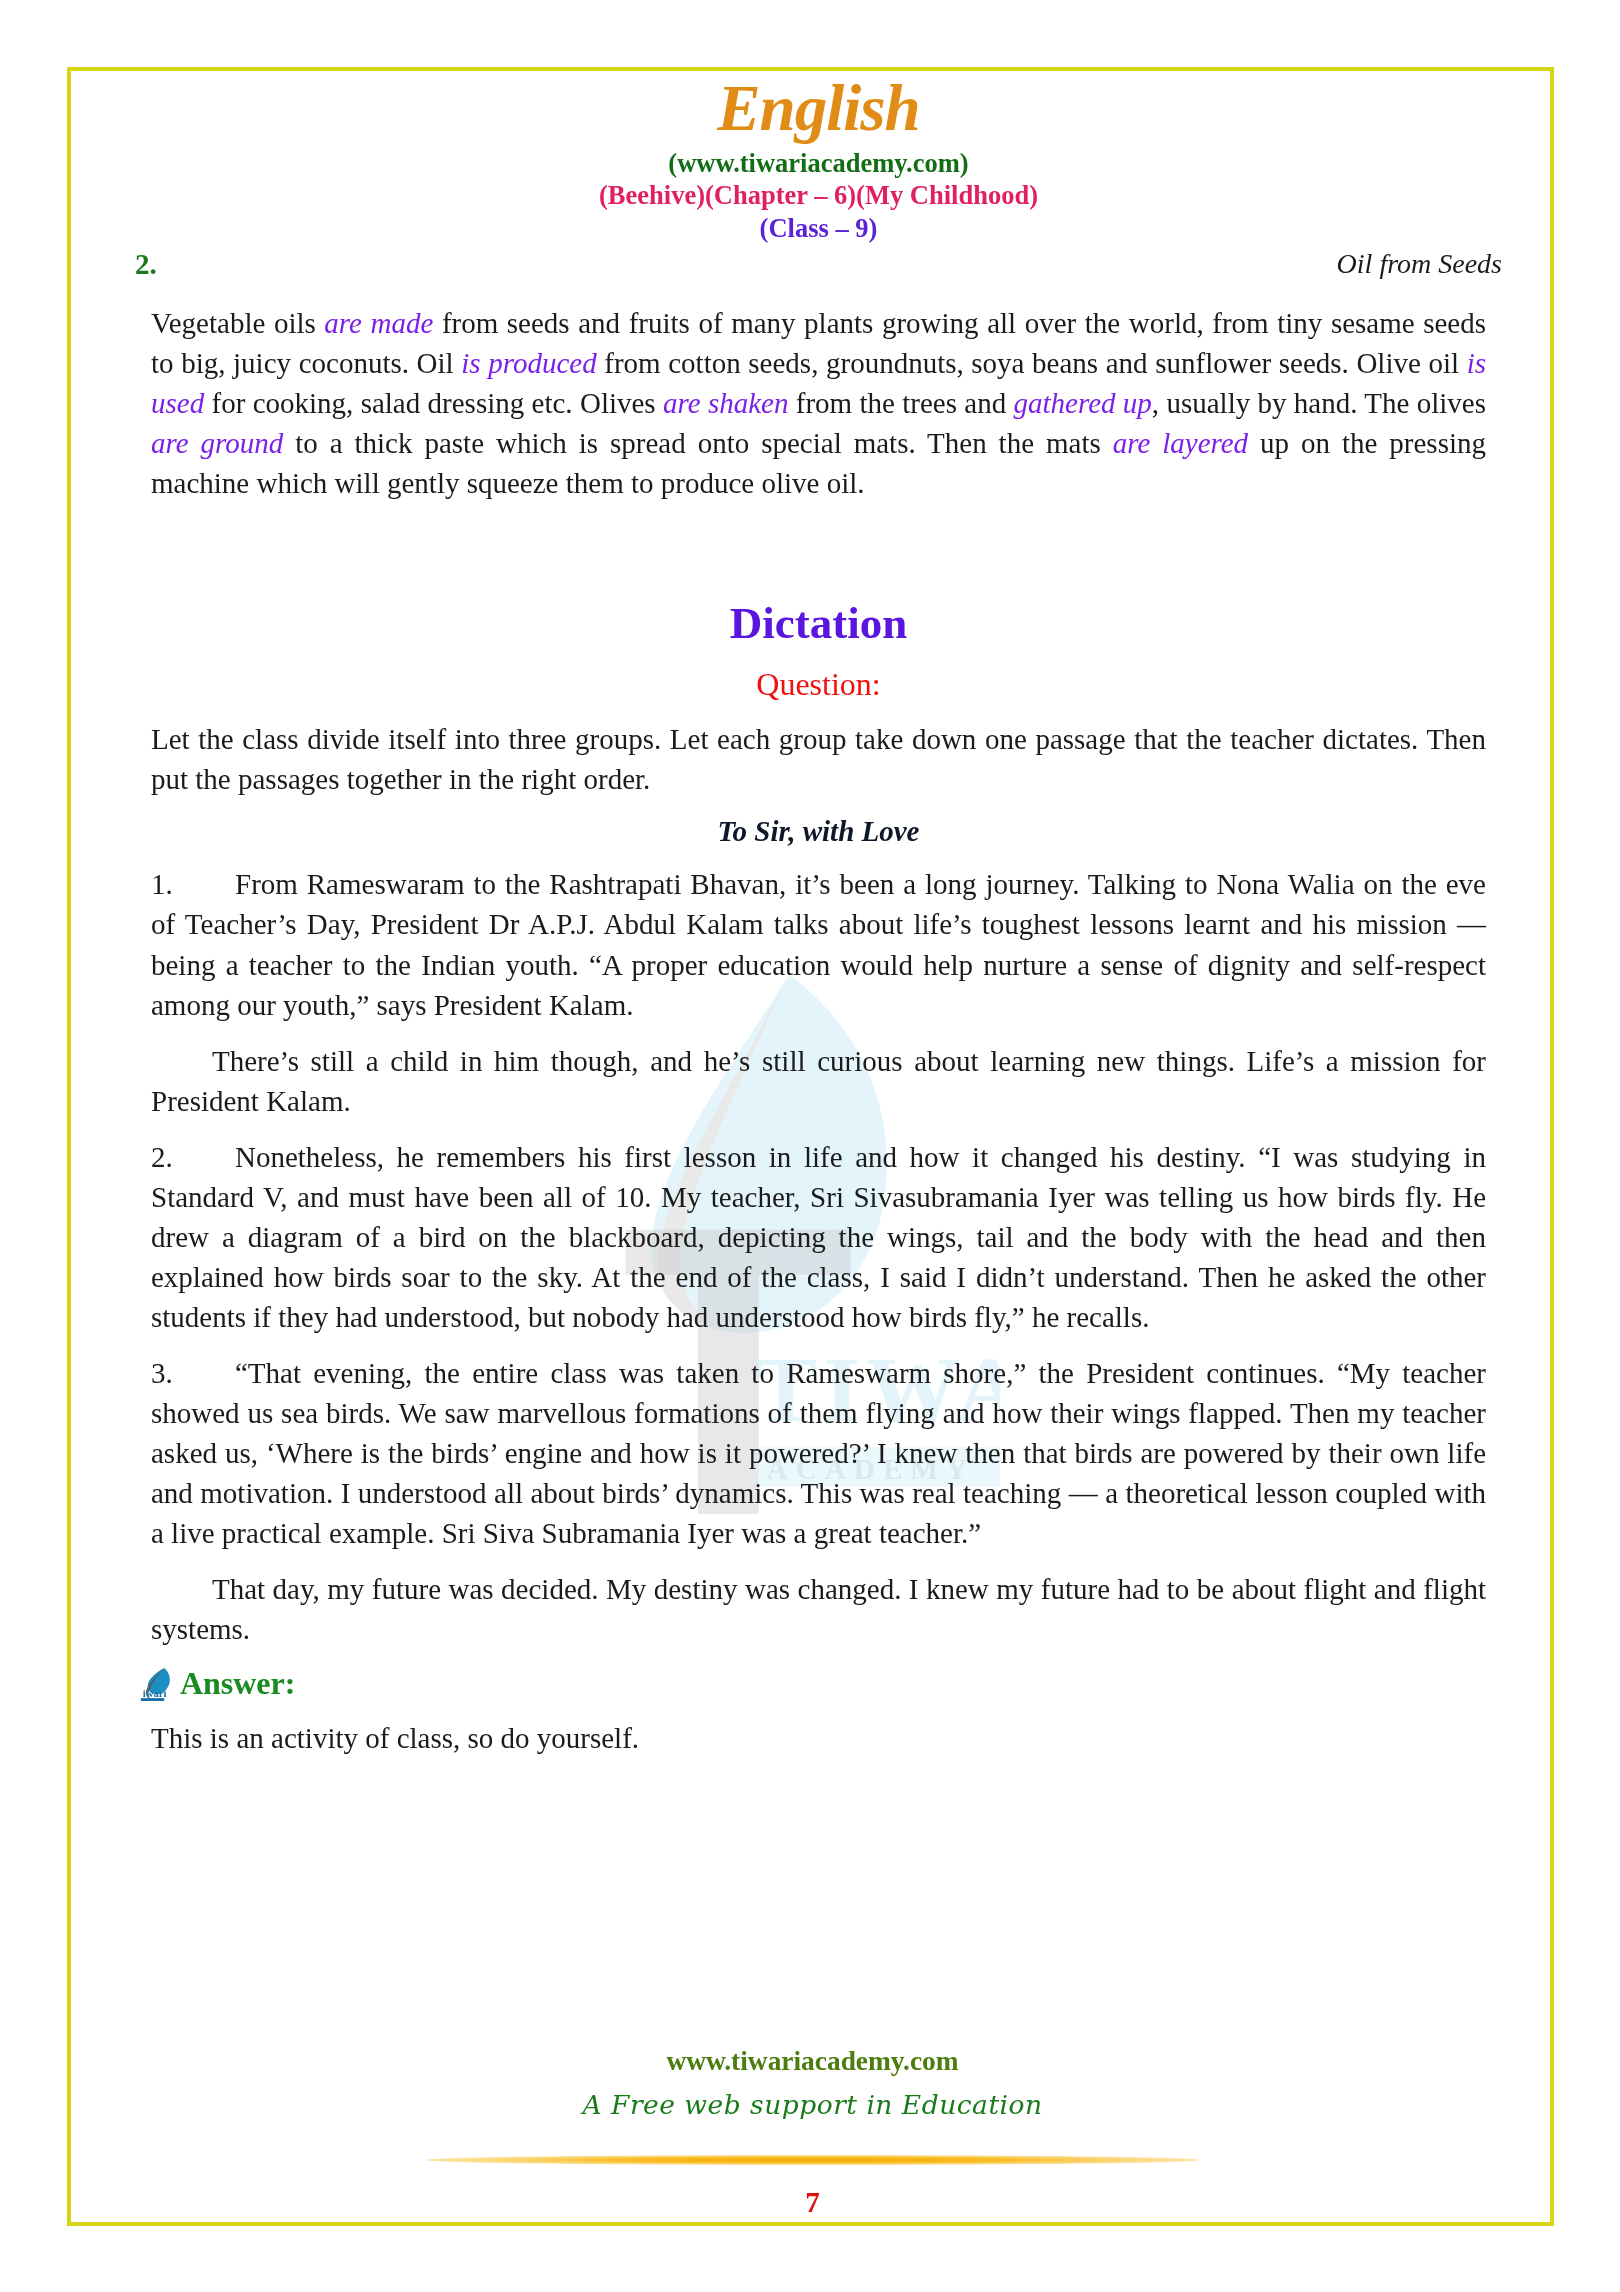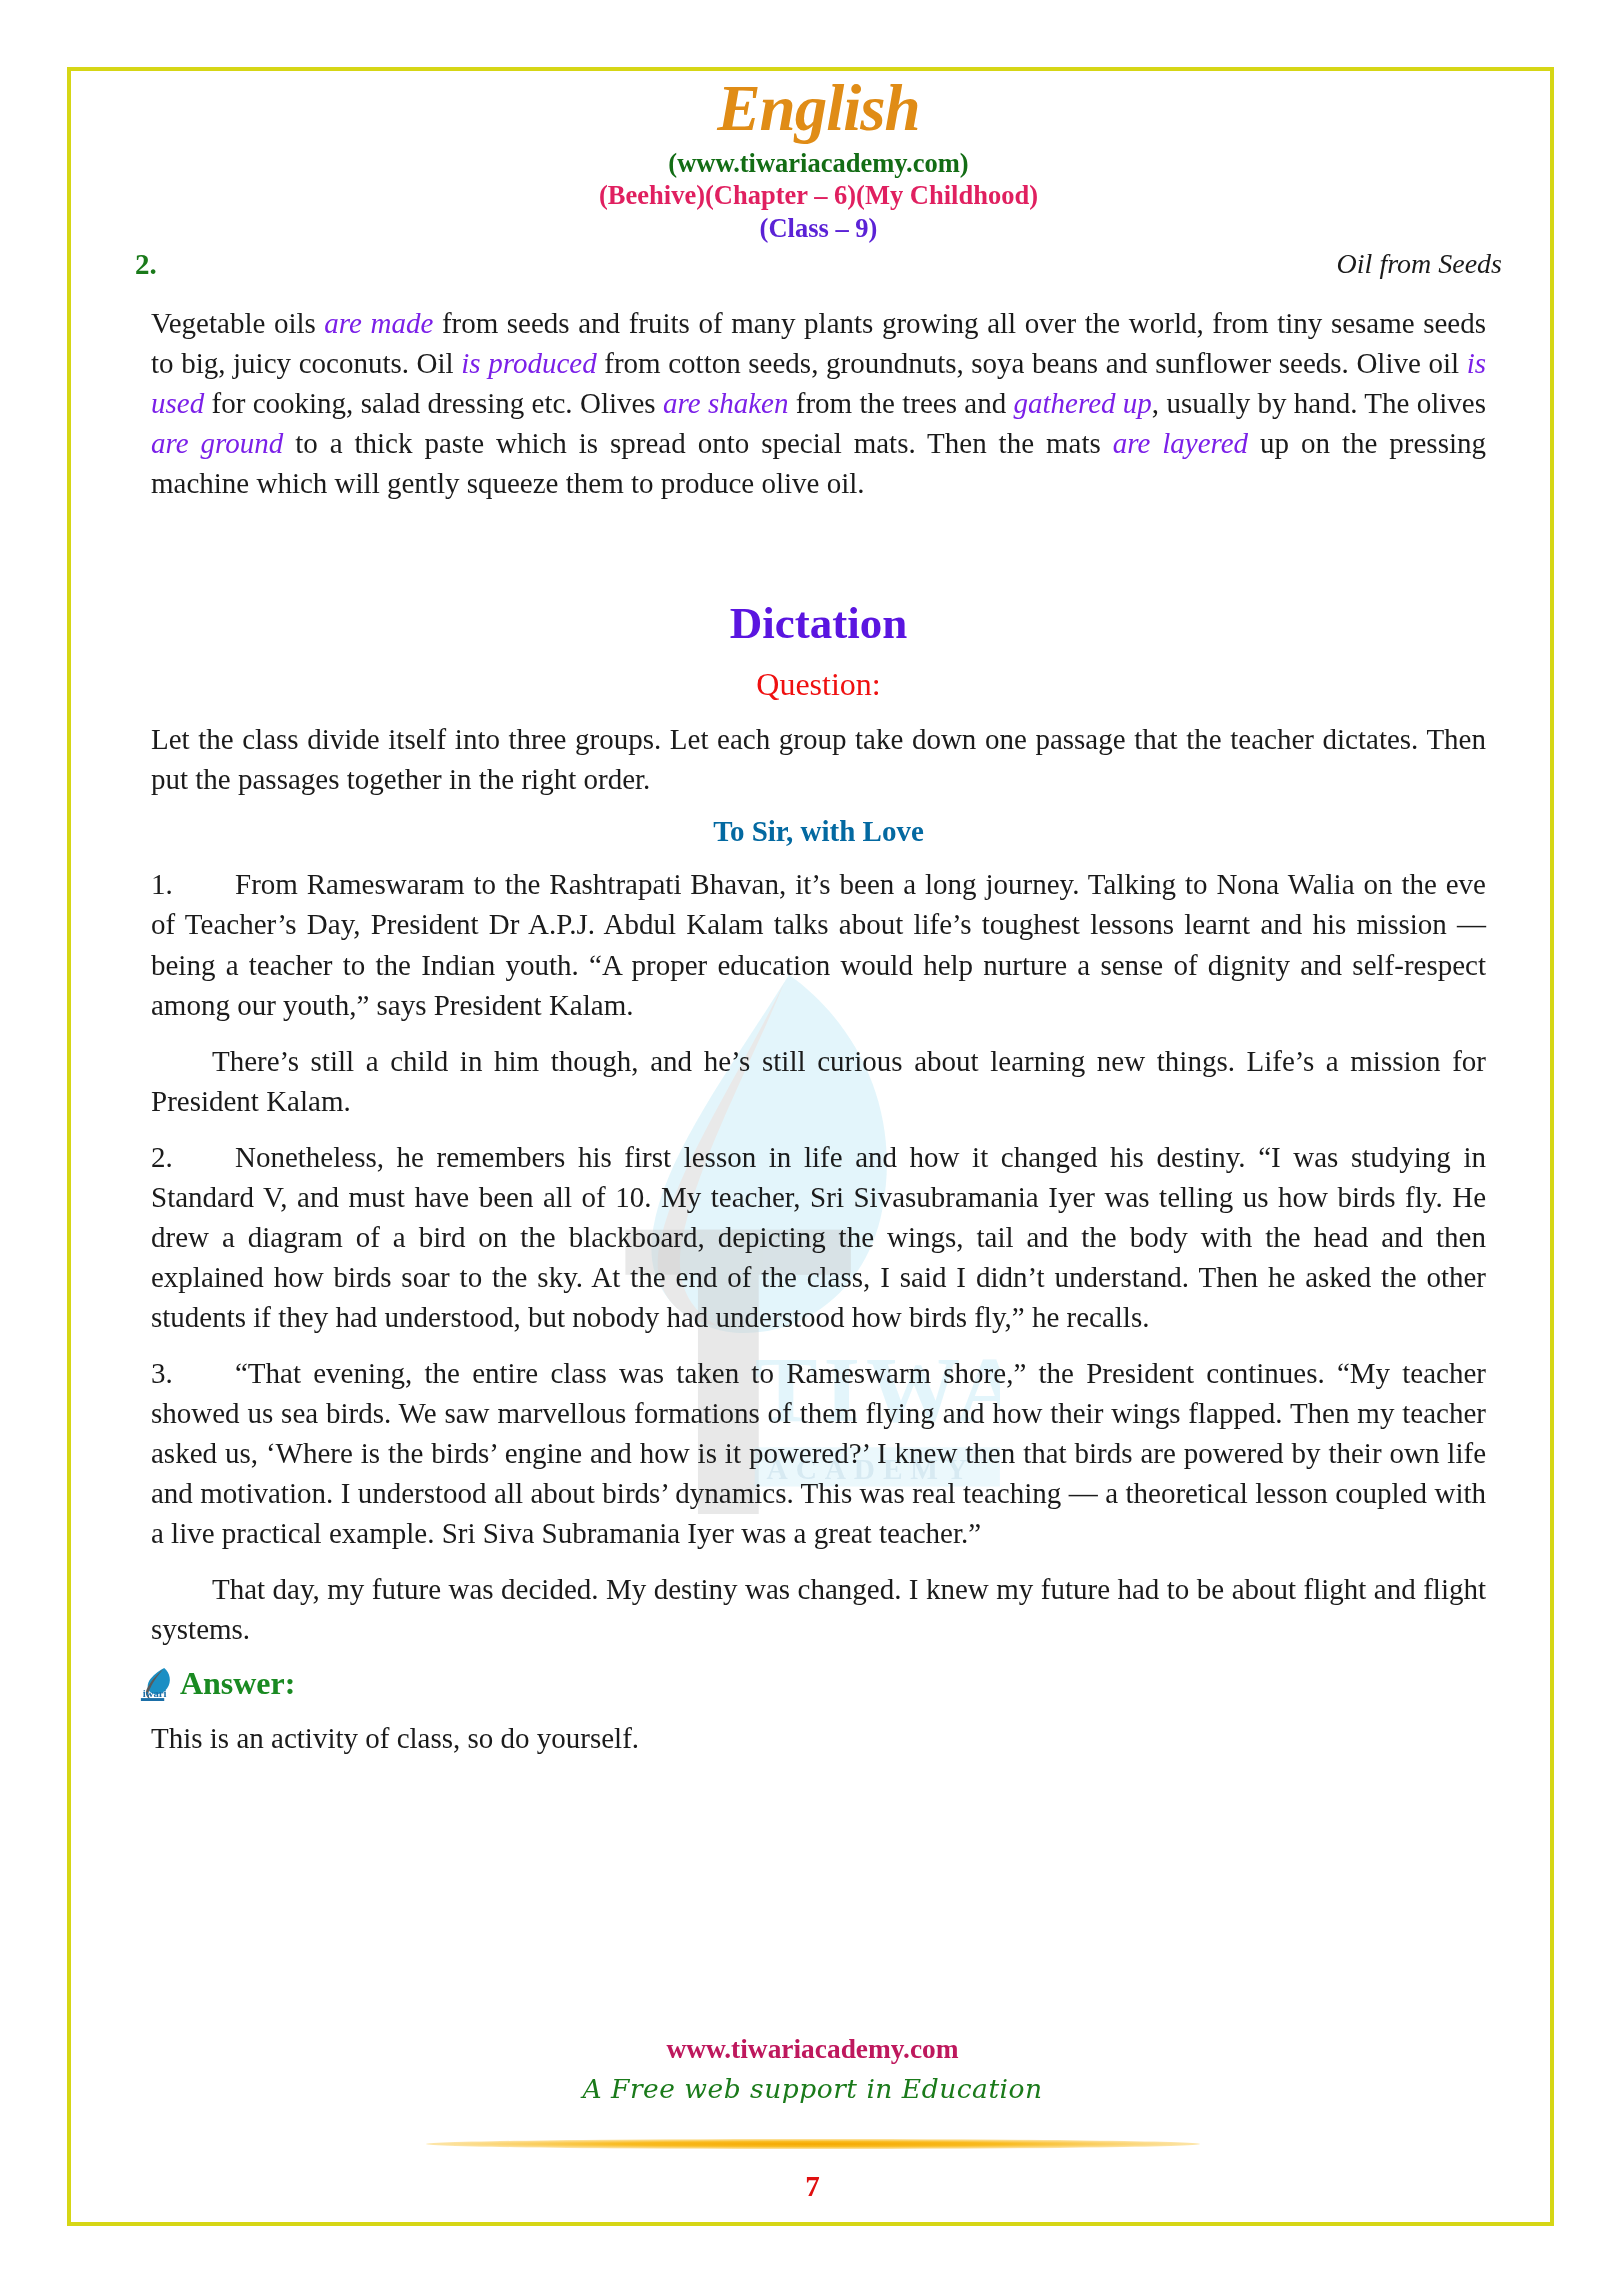--- a/index.html
+++ b/index.html
@@ -90,22 +90,23 @@
     hyphens: none;
   }
   .para.nojust { text-align: left; }
   .pv { color: #7b20e8; font-style: italic; }
   .indent { display: inline-block; width: 61px; }
   .numcell { display: inline-block; width: 84px; }
 
   .sec-center-bolditalic {
     text-align: center;
     font-weight: bold;
+    font-style: italic;
     font-size: 29px;
-    color: #0369a1;
+    color: #0f172a;
   }
 
   .row-2-title {
     position: relative;
     height: 39px;
     margin-top: 2px;
   }
   .row-2-title .lbl {
     position: absolute; left: 0; top: 0;
     color: #1a7a1a; font-weight: bold; font-size: 29px;
@@ -146,22 +147,22 @@
   
   #footer-block {
     position: absolute;
     left: 129px; top: 2034px;
     width: 1367px;
     text-align: center;
   }
   .f-url {
     font-weight: bold;
     font-size: 27.4px;
-    color: #be185d;
-    margin: 0;
+    color: #4d7c0f;
+    margin: 12px;
   }
   .f-tag {
     font-family: "DejaVu Serif", serif;
     font-style: italic;
     font-size: 26.5px;
     color: #1a7a1a;
     margin: 8px 0 0 0;
     letter-spacing: 0.5px;
   }
   .f-rule {

